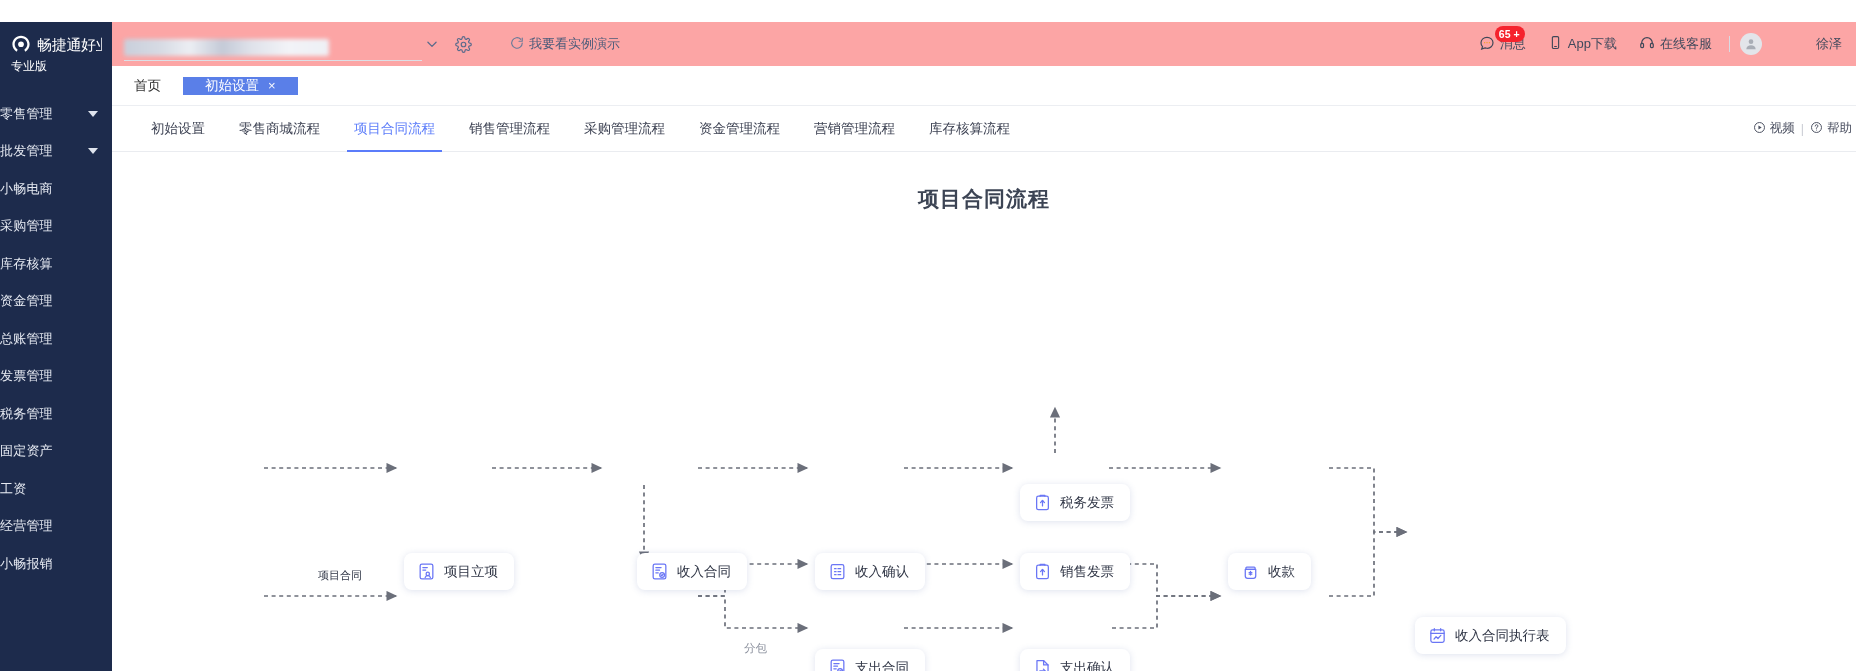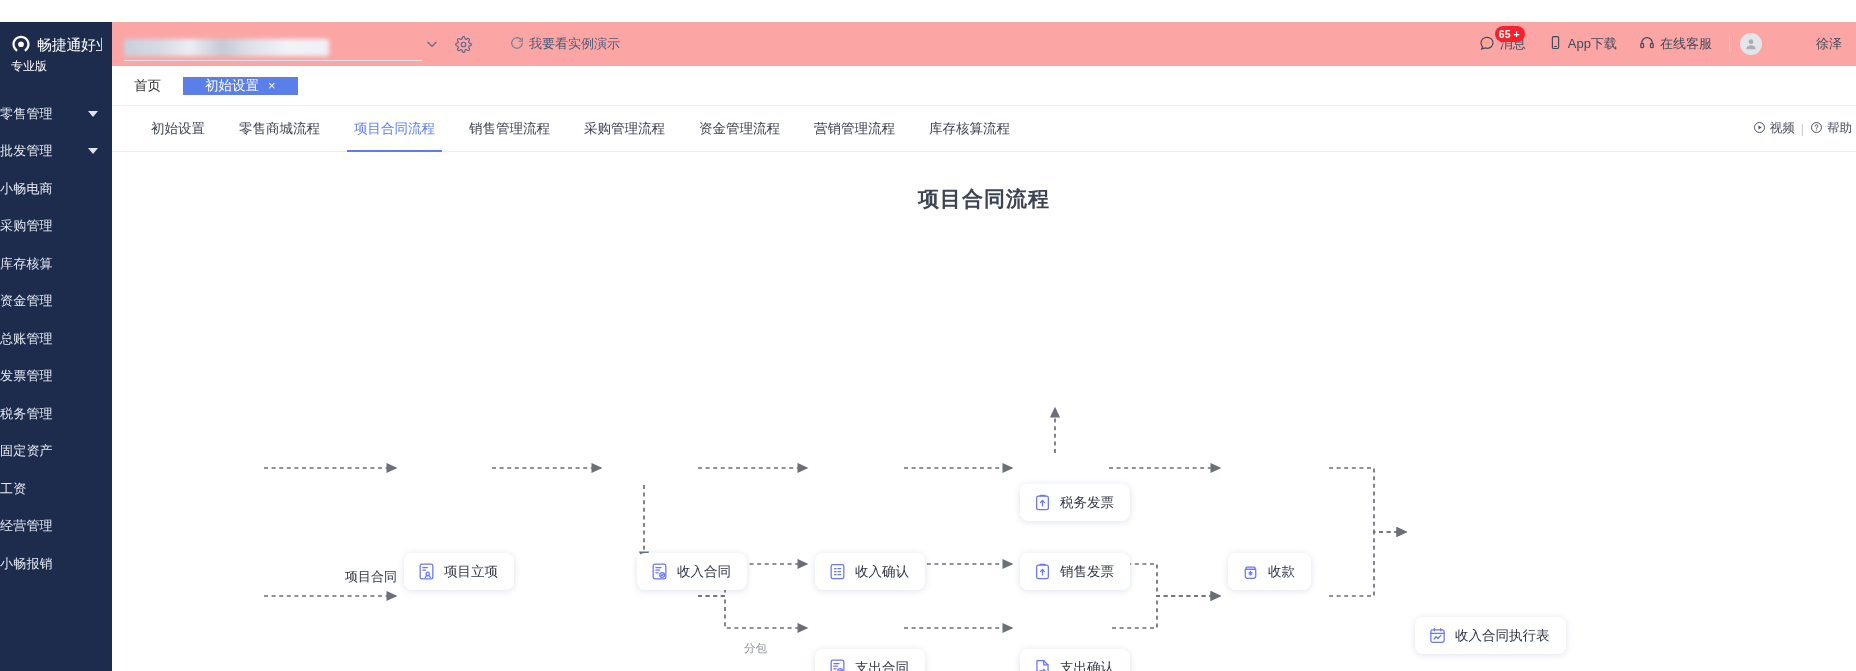--- a/index.html
+++ b/index.html
@@ -136,21 +136,21 @@
   .canvas { position: relative; width: 100%; height: 460px; }
   .flow-svg { position: absolute; left: 0; top: 0; width: 1744px; height: 460px; }
   .node {
     position: absolute; display: flex; align-items: center; gap: 8px;
     background: #ffffff; border-radius: 8px; padding: 9px 16px 9px 13px;
     box-shadow: 0 1px 7px rgba(90,110,170,.20); white-space: nowrap;
     font-size: 13.5px; color: #2f3545; cursor: pointer;
   }
   .node .ico { width: 19px; height: 19px; flex: 0 0 19px; display: flex; }
   .rowlabel {
-    position: absolute; font-size: 13px; color: #2f3545; white-space: nowrap; margin-left: 27px;
+    position: absolute; font-size: 11px; color: #2f3545; white-space: nowrap;
   }
   .edgelabel {
     position: absolute; font-size: 11.5px; color: #8a8f9c; white-space: nowrap;
   }
 </style>
 </head>
 <body>
 
 <div class="app">
 

